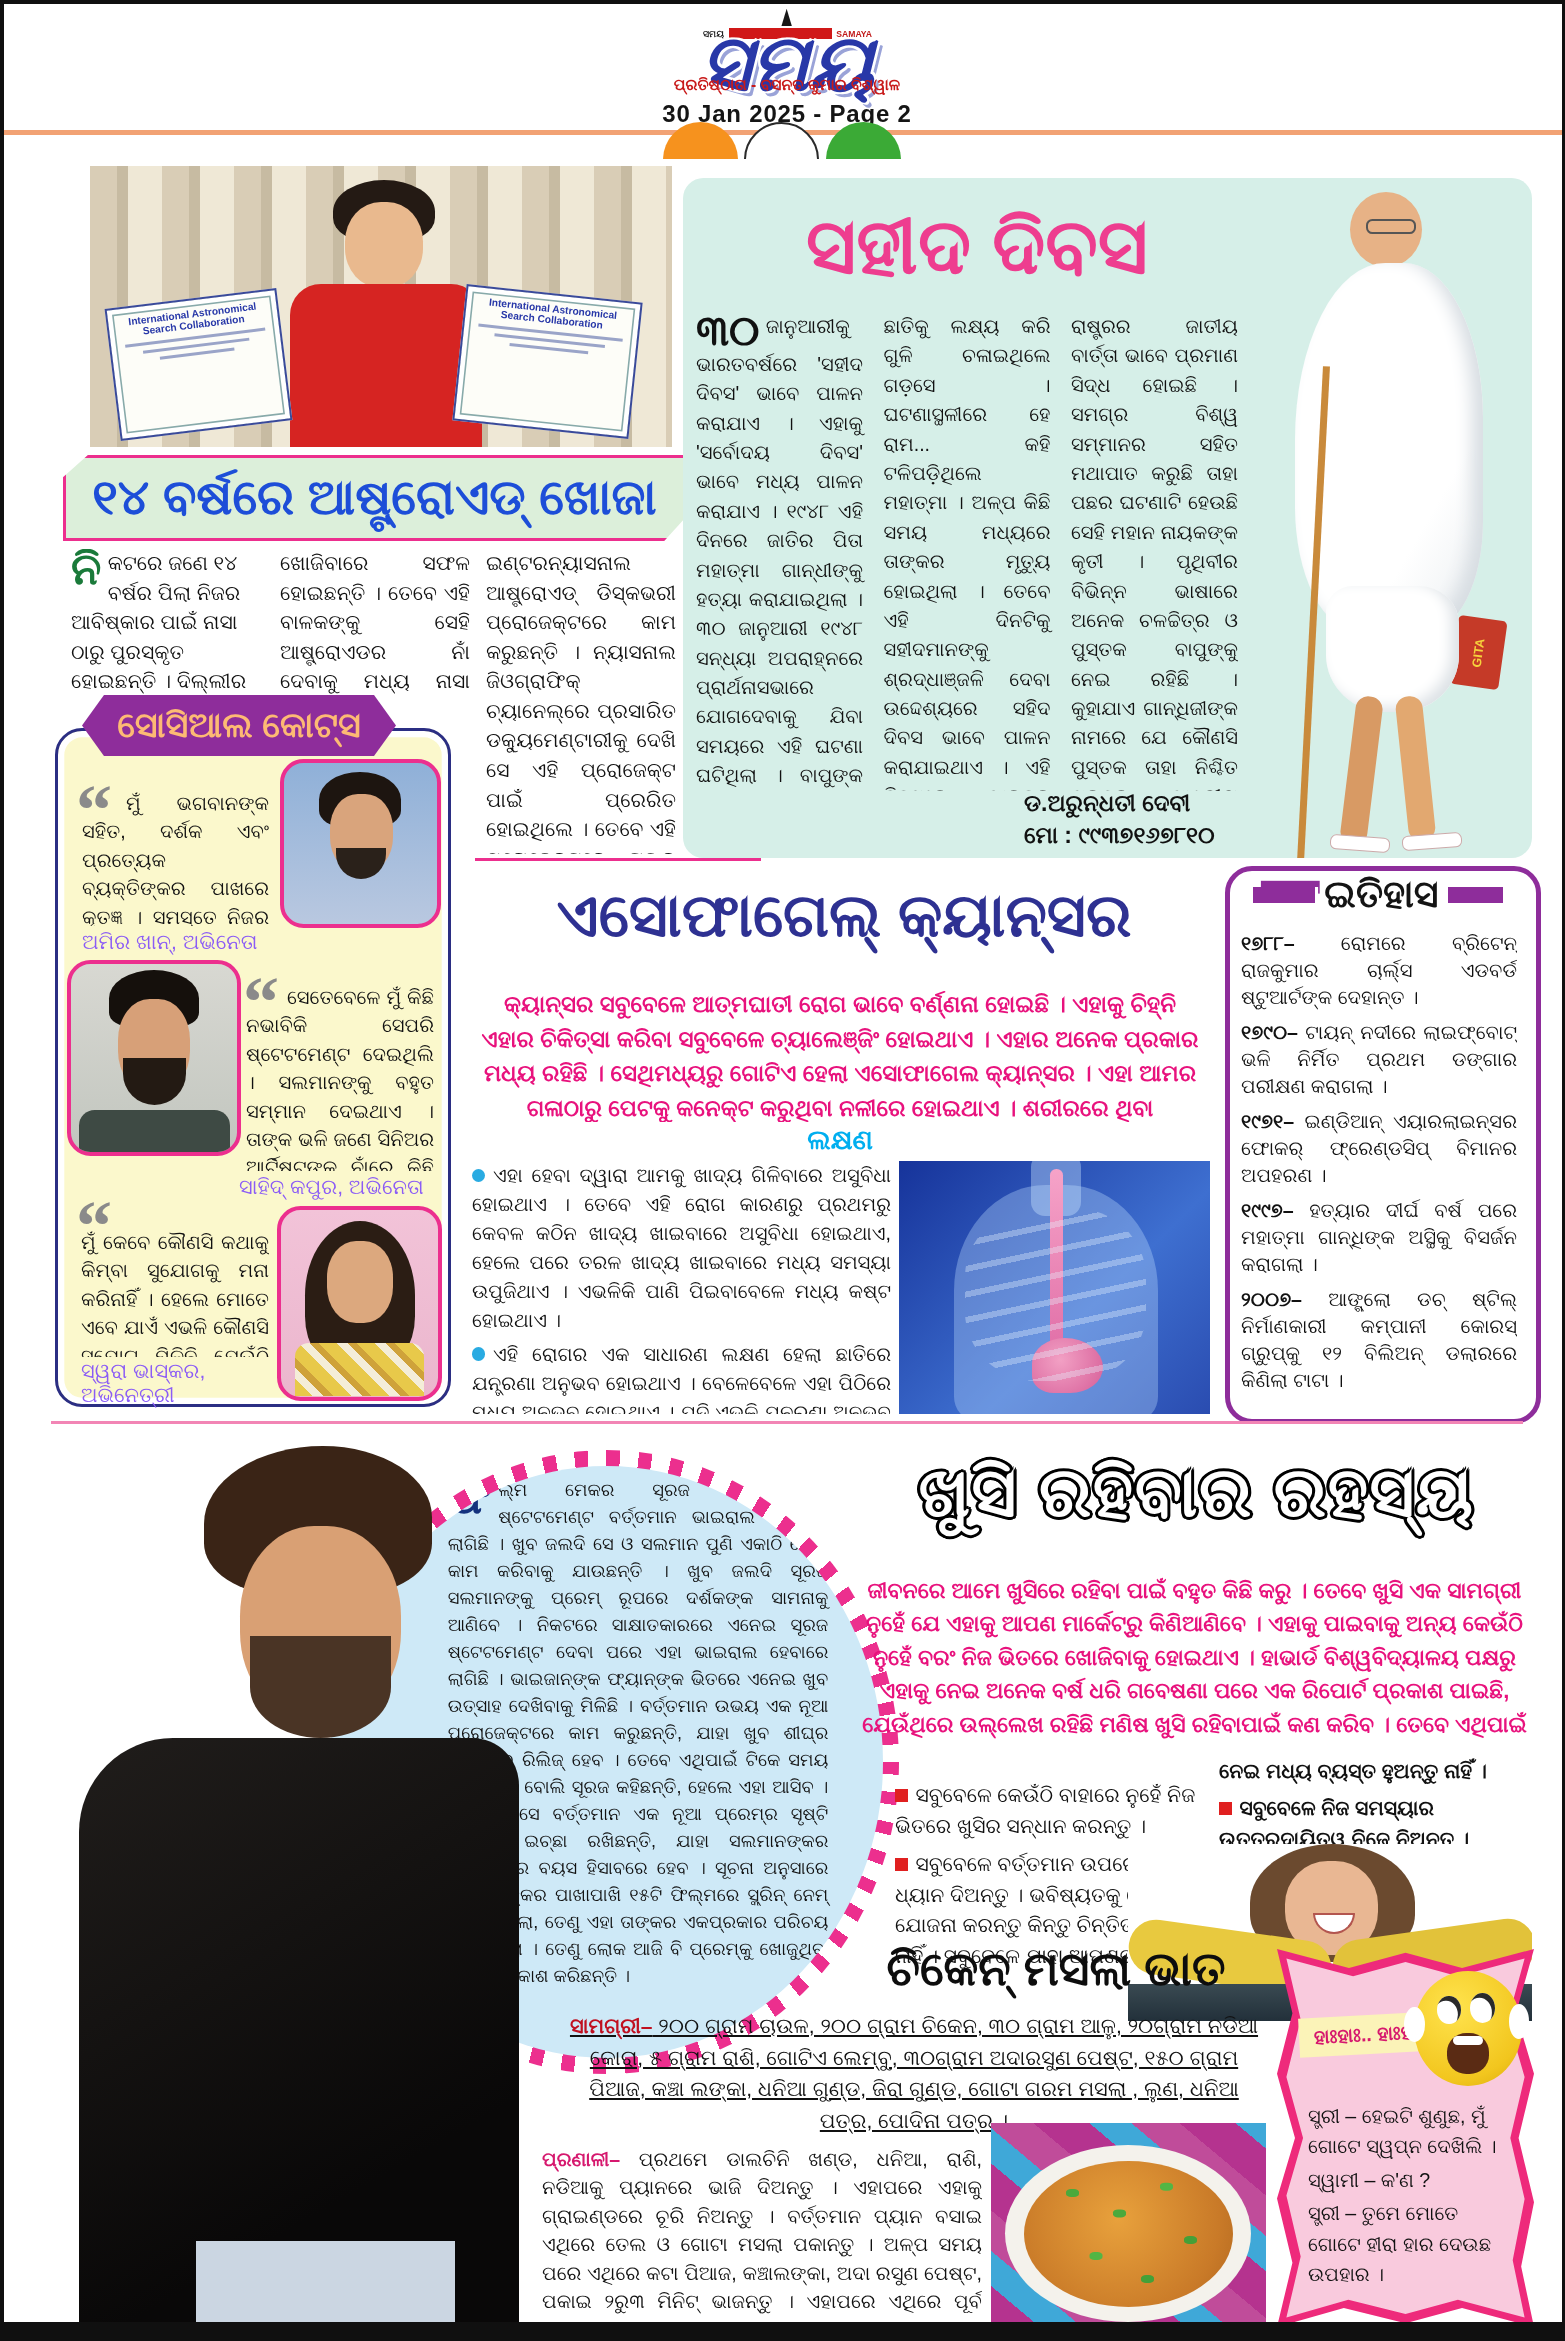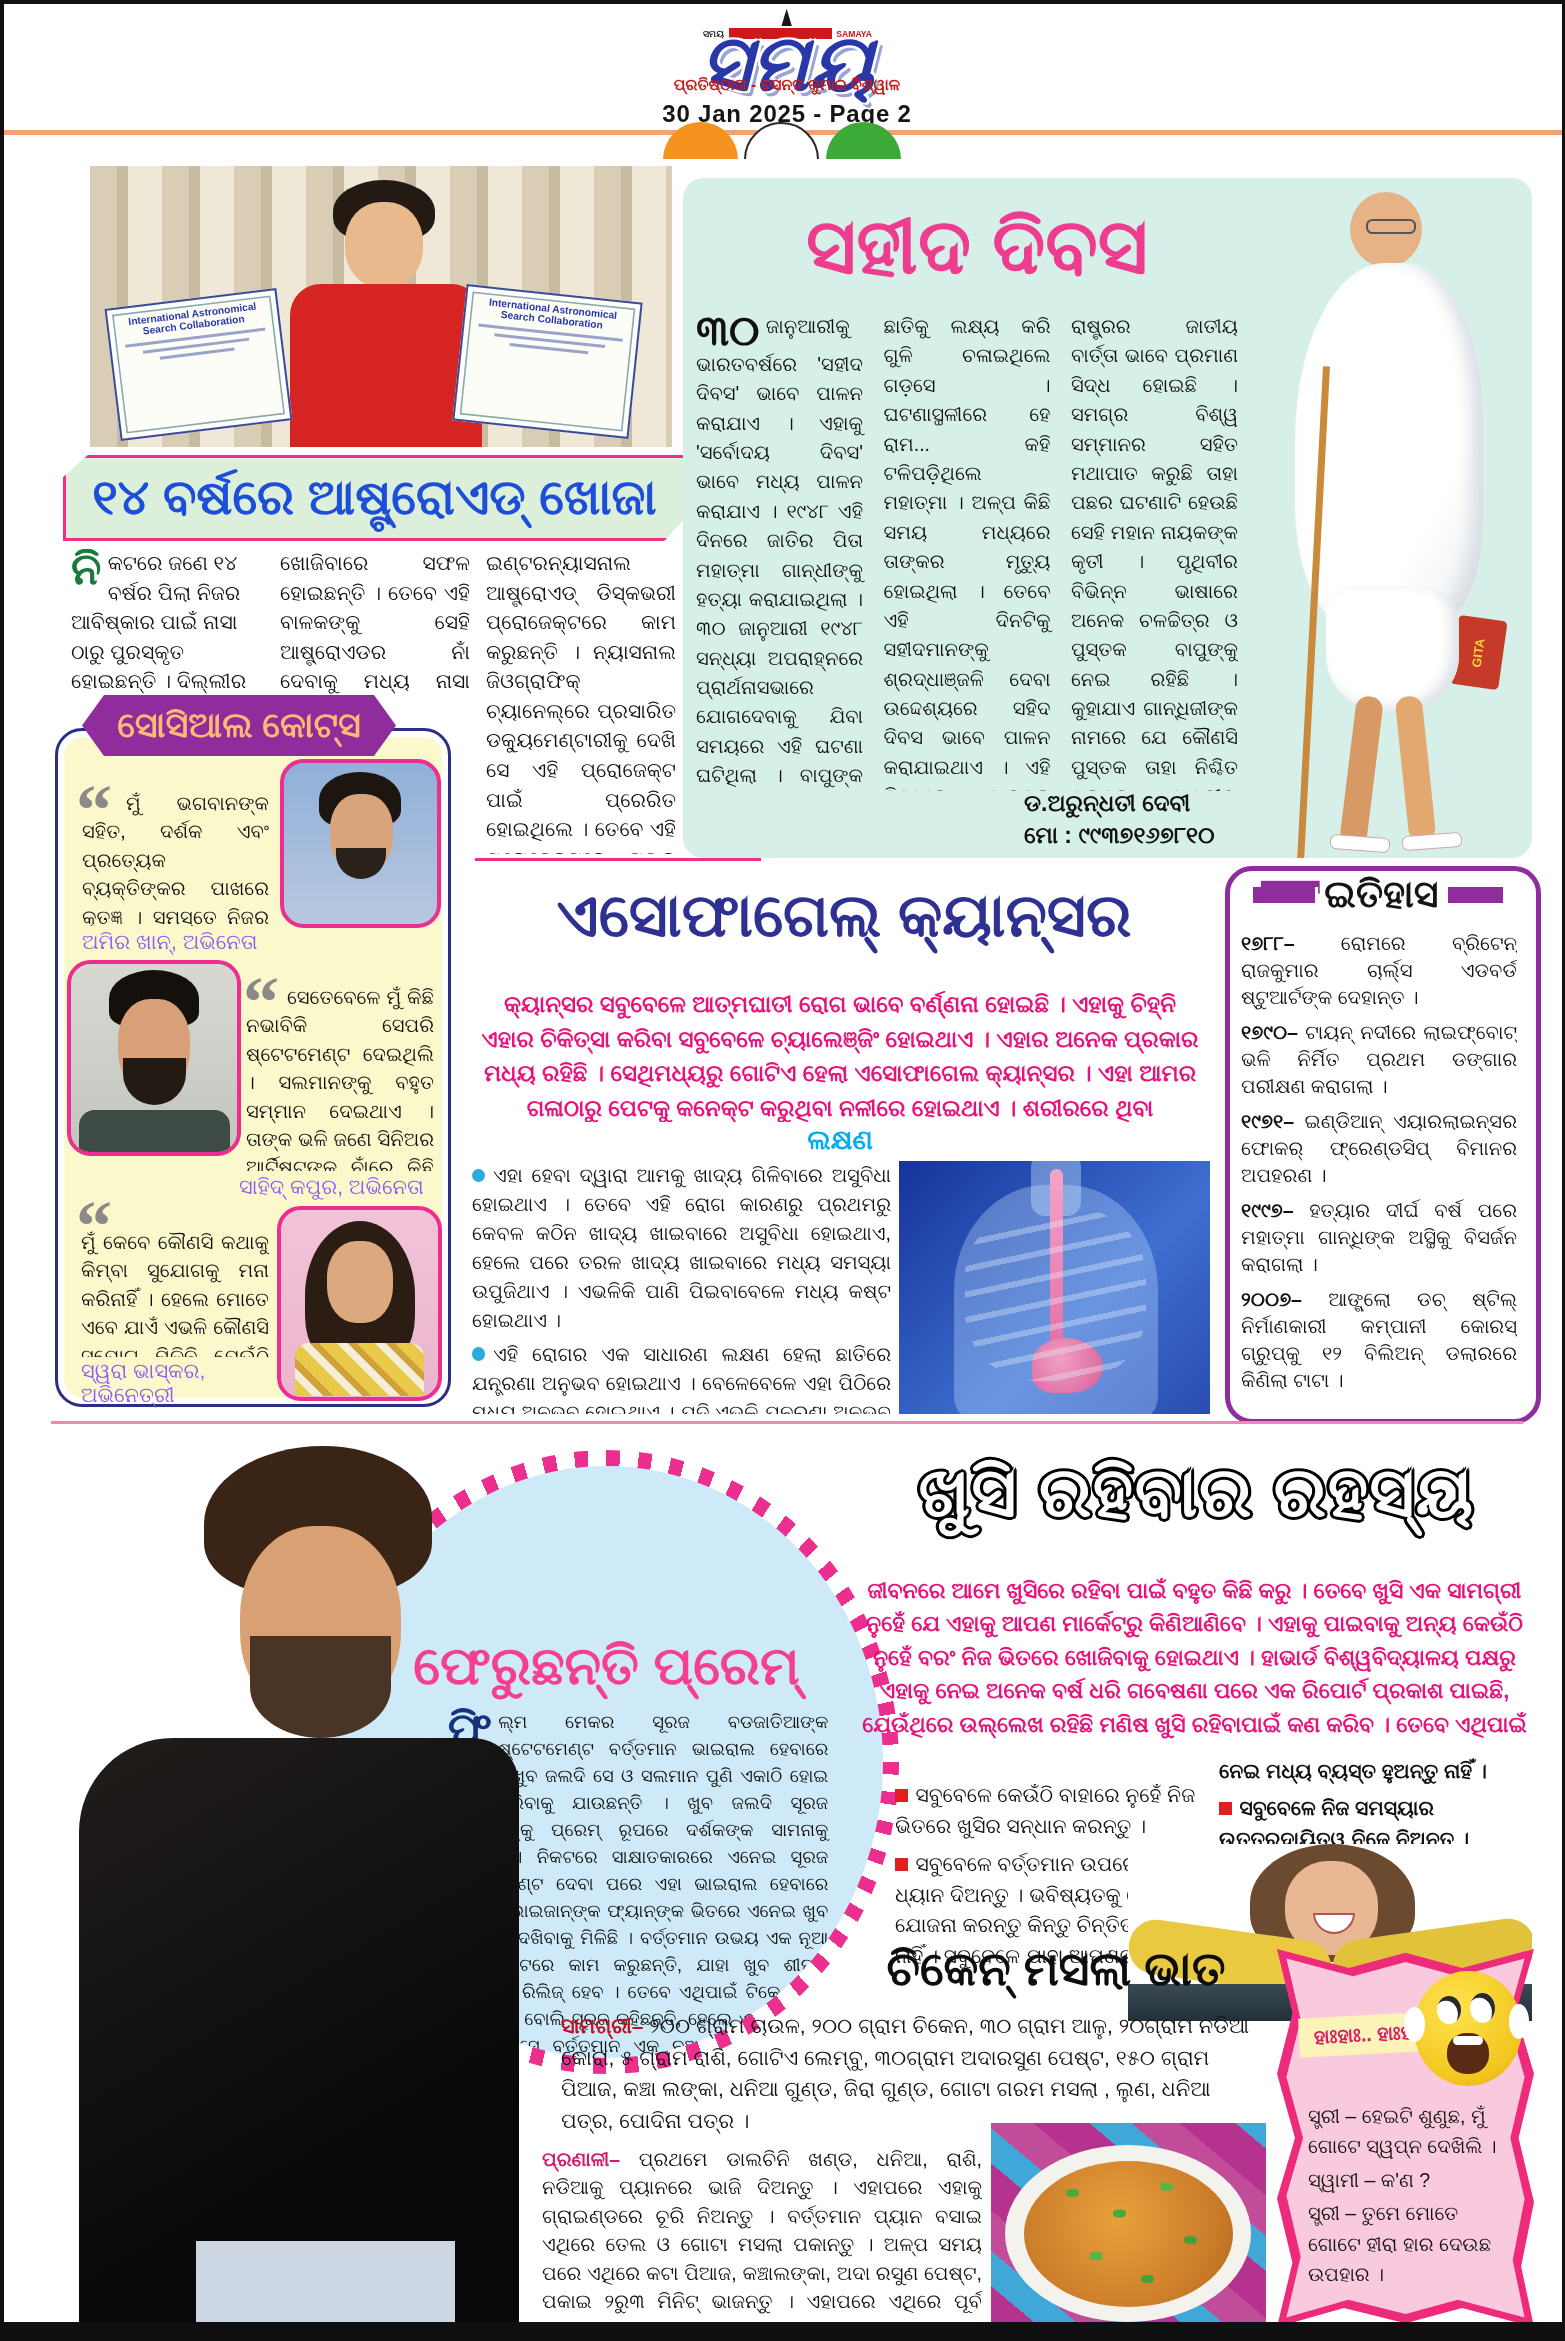--- a/index.html
+++ b/index.html
@@ -189,21 +189,20 @@
     <div class="abs" style="left:132px;top:-7.8px;width:50px;height:63px;background:rgba(200,228,255,.4);border-radius:14px;"></div>
     <div class="abs" style="left:151px;top:7.8px;width:12.6px;height:181px;background:linear-gradient(#F6A3C8,#E170A8);border-radius:6.3px;"></div>
     <div class="abs" style="left:133px;top:177px;width:71px;height:55px;background:radial-gradient(circle at 40% 40%,#F2A0C4,#D65E98);border-radius:60% 70% 60% 40%;"></div>
     <div class="abs" style="left:66px;top:47px;width:181px;height:173px;background:repeating-linear-gradient(-12deg,transparent 0 19px,rgba(230,242,255,.35) 19px 25px);border-radius:40%;"></div>
   </div>
 
   <div class="abs" style="left:47px;top:1417px;width:1472px;height:3.1px;background:#F285B5;"></div>
 
   <div class="abs zigzag-ring" style="left:310px;top:1446px;width:585px;height:624px;">
     <div class="blob-inner">
-      <div style="margin-top:169px;text-align:center;font-size:53px;font-weight:800;color:#F43F92;">ଫେରୁଛନ୍ତି ପ୍ରେମ୍</div>
       <div style="margin:11px 55px 0 118px;font-size:18px;line-height:1.5;text-align:justify;">
         <span class="dropcap" style="font-size:46px;color:#14327e;">ଫି</span>
         <span>ଲ୍ମ ମେକର ସୂରଜ ବଡଜାତିଆଙ୍କ ଷ୍ଟେଟମେଣ୍ଟ ବର୍ତ୍ତମାନ ଭାଇରାଲ ହେବାରେ ଲାଗିଛି । ଖୁବ ଜଲଦି ସେ ଓ ସଲମାନ ପୁଣି ଏକାଠି ହୋଇ କାମ କରିବାକୁ ଯାଉଛନ୍ତି । ଖୁବ ଜଲଦି ସୂରଜ ସଲମାନଙ୍କୁ ପ୍ରେମ୍ ରୂପରେ ଦର୍ଶକଙ୍କ ସାମନାକୁ ଆଣିବେ । ନିକଟରେ ସାକ୍ଷାତକାରରେ ଏନେଇ ସୂରଜ ଷ୍ଟେଟମେଣ୍ଟ ଦେବା ପରେ ଏହା ଭାଇରାଲ ହେବାରେ ଲାଗିଛି । ଭାଇଜାନ୍‌ଙ୍କ ଫ୍ୟାନ୍‌ଙ୍କ ଭିତରେ ଏନେଇ ଖୁବ ଉତ୍ସାହ ଦେଖିବାକୁ ମିଳିଛି । ବର୍ତ୍ତମାନ ଉଭୟ ଏକ ନୂଆ ପ୍ରୋଜେକ୍ଟରେ କାମ କରୁଛନ୍ତି, ଯାହା ଖୁବ ଶୀଘ୍ର ପରଦାରେ ରିଲିଜ୍ ହେବ । ତେବେ ଏଥିପାଇଁ ଟିକେ ସମୟ ଲାଗିପାରେ ବୋଲି ସୂରଜ କହିଛନ୍ତି, ହେଲେ ଏହା ଆସିବ । ସେହିଭଳି ସେ ବର୍ତ୍ତମାନ ଏକ ନୂଆ ପ୍ରେମ୍‌ର ସୃଷ୍ଟି କରିବାକୁ ଇଚ୍ଛା ରଖିଛନ୍ତି, ଯାହା ସଲମାନଙ୍କର ବର୍ତ୍ତମାନର ବୟସ ହିସାବରେ ହେବ । ସୂଚନା ଅନୁସାରେ ସଲମାନଙ୍କର ପାଖାପାଖି ୧୫ଟି ଫିଲ୍ମରେ ସ୍କ୍ରିନ୍ ନେମ୍ ପ୍ରେମ୍ ଥିଲା, ତେଣୁ ଏହା ତାଙ୍କର ଏକପ୍ରକାର ପରିଚୟ ପାଲଟିଥିଲା । ତେଣୁ ଲୋକ ଆଜି ବି ପ୍ରେମ୍‌କୁ ଖୋଜୁଥିବା ସୂରଜ ପ୍ରକାଶ କରିଛନ୍ତି ।</span>
       </div>
     </div>
   </div>
 
   <div class="abs" style="left:59px;top:1436px;width:471px;height:896px;overflow:hidden;background:transparent;">
     <div class="abs" style="left:141px;top:6.3px;width:228px;height:149px;background:#3A2416;border-radius:60% 55% 40% 40%;"></div>
     <div class="abs" style="left:177px;top:86px;width:161px;height:196px;background:#D9A074;border-radius:46%;"></div>
@@ -227,21 +226,21 @@
   <div class="abs" style="left:1124px;top:1840px;width:404px;height:177px;overflow:hidden;background:#fff;">
     <div class="abs" style="left:122px;top:0;width:165px;height:118px;background:#6B4A2F;border-radius:50% 50% 40% 40%;"></div>
     <div class="abs" style="left:157px;top:17.3px;width:93px;height:94px;background:#E9B793;border-radius:46%;"></div>
     <div class="abs" style="left:185px;top:69px;width:38px;height:17.3px;background:#fff;border:2.4px solid #b3564f;border-radius:0 0 31px 31px;"></div>
     <div class="abs" style="left:0px;top:86px;width:204px;height:55px;background:#E8C93F;border-radius:31px;transform:rotate(8deg);"></div>
     <div class="abs" style="left:204px;top:85px;width:204px;height:55px;background:#E2C23A;border-radius:31px;transform:rotate(-8deg);"></div>
     <div class="abs" style="left:0;top:140px;width:404px;height:37px;background:linear-gradient(#3a4a52,#22303a);"></div>
   </div>
 
   <div class="abs" style="left:832px;top:1937px;width:440px;text-align:center;font-size:47px;font-weight:800;color:#0d0d0d;">ଚିକେନ୍ ମସଲା ଭାତ</div>
-  <div class="abs" style="left:557px;top:2006px;width:706px;height:133px;overflow:hidden;font-size:21px;line-height:1.5;">
+  <div class="abs" style="left:557px;top:2006px;width:706px;height:133px;overflow:hidden;font-size:21px;line-height:1.5;text-align:center;text-decoration:underline;">
     <b style="color:#C01020;">ସାମଗ୍ରୀ–</b><span> ୨୦୦ ଗ୍ରାମ ଚାଉଳ, ୨୦୦ ଗ୍ରାମ ଚିକେନ, ୩୦ ଗ୍ରାମ ଆଳୁ, ୨୦ଗ୍ରାମ ନଡିଆ କୋରା, ୫ ଗ୍ରାମ ରାଶି, ଗୋଟିଏ ଲେମ୍ବୁ, ୩୦ଗ୍ରାମ ଅଦାରସୁଣ ପେଷ୍ଟ, ୧୫୦ ଗ୍ରାମ ପିଆଜ, କଞ୍ଚା ଲଙ୍କା, ଧନିଆ ଗୁଣ୍ଡ, ଜିରା ଗୁଣ୍ଡ, ଗୋଟା ଗରମ ମସଲା , ଲୁଣ, ଧନିଆ ପତ୍ର, ପୋଦିନା ପତ୍ର ।</span>
   </div>
   <div class="abs" style="left:538px;top:2141px;width:440px;height:187px;overflow:hidden;font-size:19.6px;line-height:1.45;text-align:justify;">
     <b style="color:#D6186E;">ପ୍ରଣାଳୀ–</b><span> ପ୍ରଥମେ ଡାଲଚିନି ଖଣ୍ଡ, ଧନିଆ, ରାଶି, ନଡିଆକୁ ପ୍ୟାନରେ ଭାଜି ଦିଅନ୍ତୁ । ଏହାପରେ ଏହାକୁ ଗ୍ରାଇଣ୍ଡରେ ଚୂରି ନିଅନ୍ତୁ । ବର୍ତ୍ତମାନ ପ୍ୟାନ ବସାଇ ଏଥିରେ ତେଲ ଓ ଗୋଟା ମସଲା ପକାନ୍ତୁ । ଅଳ୍ପ ସମୟ ପରେ ଏଥିରେ କଟା ପିଆଜ, କଞ୍ଚାଲଙ୍କା, ଅଦା ରସୁଣ ପେଷ୍ଟ, ପକାଇ ୨ରୁ୩ ମିନିଟ୍ ଭାଜନ୍ତୁ । ଏହାପରେ ଏଥିରେ ପୂର୍ବ ପ୍ରସ୍ତୁତ ମସଲା ଗୁଣ୍ଡ ପକାନ୍ତୁ । ଅଳ୍ପ ସମୟ ପରେ ଏଥିରେ ଚିକେନ ପକାଇ ୧୫ ମିନିଟ ଭାଜନ୍ତୁ । ଭାଜିବା ପରେ ଏଥିରେ ଚାଉଳ ପକାଇ ୧୦ରୁ ୧୫ ମିନିଟ ସିଝାନ୍ତୁ । ଚାଉଳକୁ ଆଗରୁ ଭିଜାଇ ରଖିଥିବେ । ଚାଉଳ ସିଝି ଭାତ ହେବା ପରେ ଏଥିରେ ପୋଦିନା ଓ ଧନିଆ ପତ୍ର ପକାଇ ପରଷନ୍ତୁ ଚିକେନ ମସଲା ଭାତ ।</span>
   </div>
   <div class="abs" style="left:987px;top:2119px;width:275px;height:210px;overflow:hidden;background:repeating-linear-gradient(40deg,#B5338F 0 36px,#3FA8D8 36px 63px,#C04C9A 63px 94px);">
     <div class="abs" style="left:14px;top:22px;width:246px;height:177px;background:#F4F2EC;border-radius:50%;"></div>
     <div class="abs" style="left:33px;top:38px;width:209px;height:146px;background:radial-gradient(circle at 45% 40%,#E8A13C,#C97A28 70%,#B0661e);border-radius:50%;"></div>
     <div class="abs" style="left:75px;top:66px;width:12.6px;height:7.8px;background:#4BA93C;border-radius:40%;box-shadow:47px 20.4px 0 #4BA93C,94px -6.3px 0 #53B544,118px 47px 0 #44a038,23.5px 63px 0 #53B544,75px 86px 0 #44a038;"></div>
   </div>

